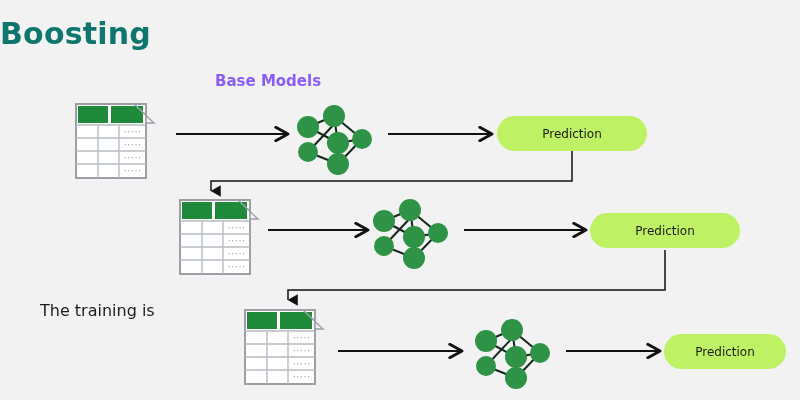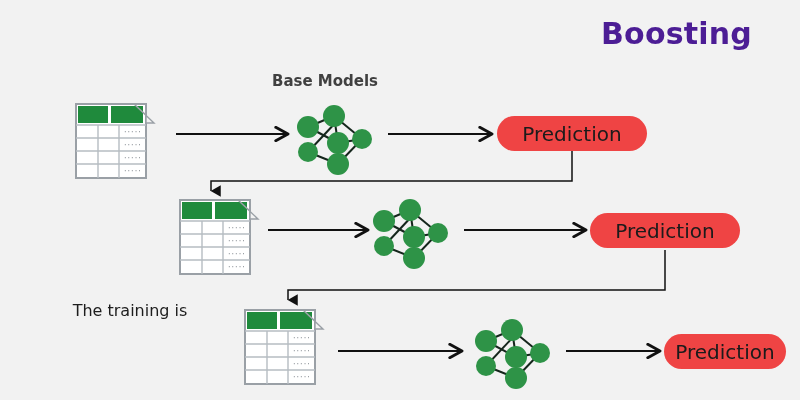--- a/index.html
+++ b/index.html
@@ -7,49 +7,49 @@
     width:800px;height:400px;
     background:#f2f2f2;
     font-family:"DejaVu Sans","Liberation Sans",sans-serif;
     overflow:hidden;
     position:relative;
   }
   #stage{position:absolute;left:0;top:0;width:800px;height:400px;}
 
   .title{
     position:absolute;left:0;top:16px;width:752px;
-    text-align:right;
-    font-size:30px;font-weight:bold;color:#4c1d95;
+    text-align:left;
+    font-size:30px;font-weight:bold;color:#0f766e;
     letter-spacing:.2px;
   }
   .base-models-label{
     position:absolute;left:215px;top:72px;width:220px;
-    text-align:center;font-size:15px;font-weight:bold;color:#404040;
+    text-align:left;font-size:15px;font-weight:bold;color:#8b5cf6;
   }
   .caption{
     position:absolute;left:40px;top:298px;width:180px;
-    text-align:center;font-size:16px;color:#1d1d1d;line-height:26px;
+    font-size:16px;color:#1d1d1d;line-height:26px;
   }
 
   
   .tbl{position:absolute;}
   .tbl svg{display:block;}
 
   
   .net{position:absolute;}
   .net svg{display:block;}
 
   
   .pill{
     position:absolute;
-    background:#ef4444;
+    background:#bef264;
     border-radius:20px;
     display:flex;align-items:center;justify-content:center;
     color:#1b1b1b;
-    font-size:20px;
+    font-size:12px;
   }
 
   
   .wires{position:absolute;left:0;top:0;width:800px;height:400px;}
 </style>
 </head>
 <body style="background: rgb(242, 242, 242);">
 
 <div id="stage">
 

